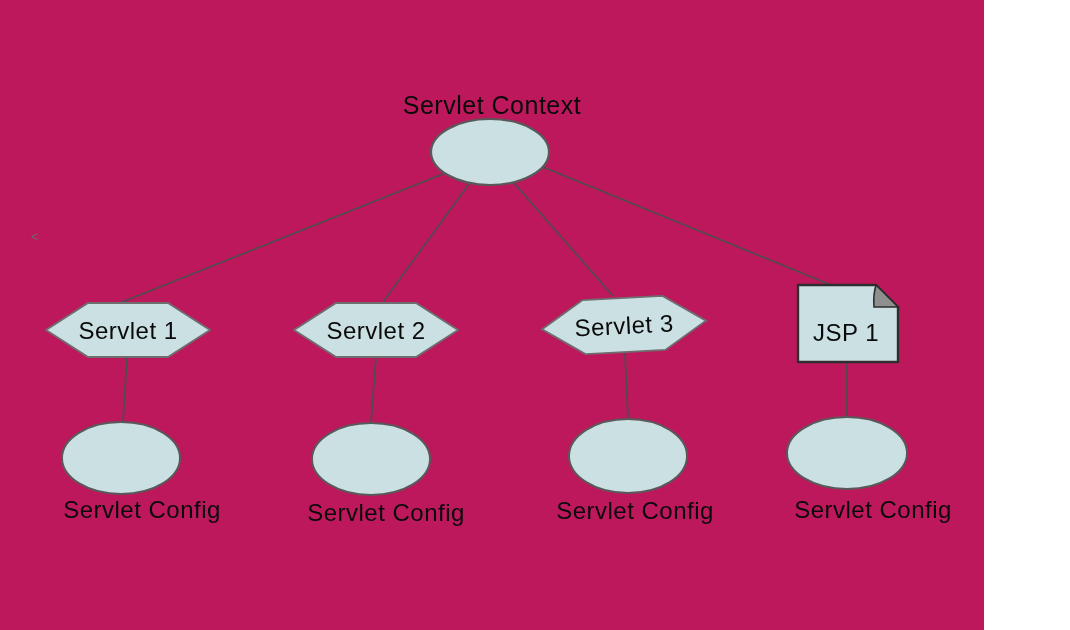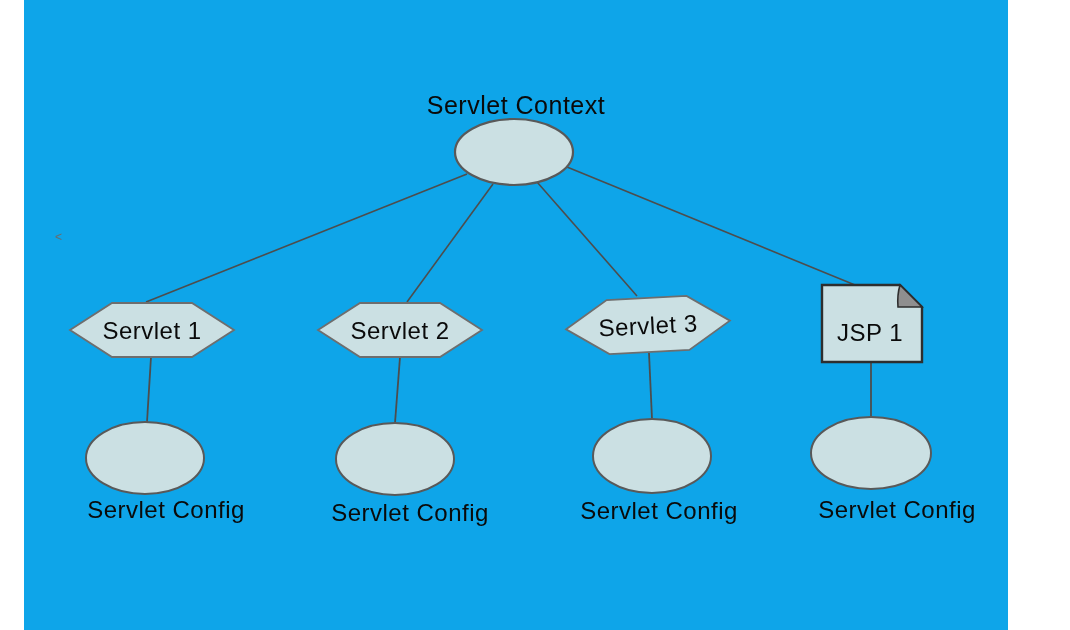--- a/index.html
+++ b/index.html
@@ -4,24 +4,23 @@
 <style>
   html, body {
     margin: 0;
     padding: 0;
     background: #ffffff;
   }
   .canvas {
     position: relative;
     width: 984px;
     height: 630px;
-    background: #0ea5e9;
+    background: #be185d;
     overflow: hidden;
     font-family: "Liberation Sans", sans-serif;
-    margin-left: 24px;
   }
   svg text {
     font-family: "Liberation Sans", sans-serif;
     fill: #0a0a0a;
     letter-spacing: 0.5px;
   }
   .node-label {
     font-size: 24px;
   }
   .title-label {

